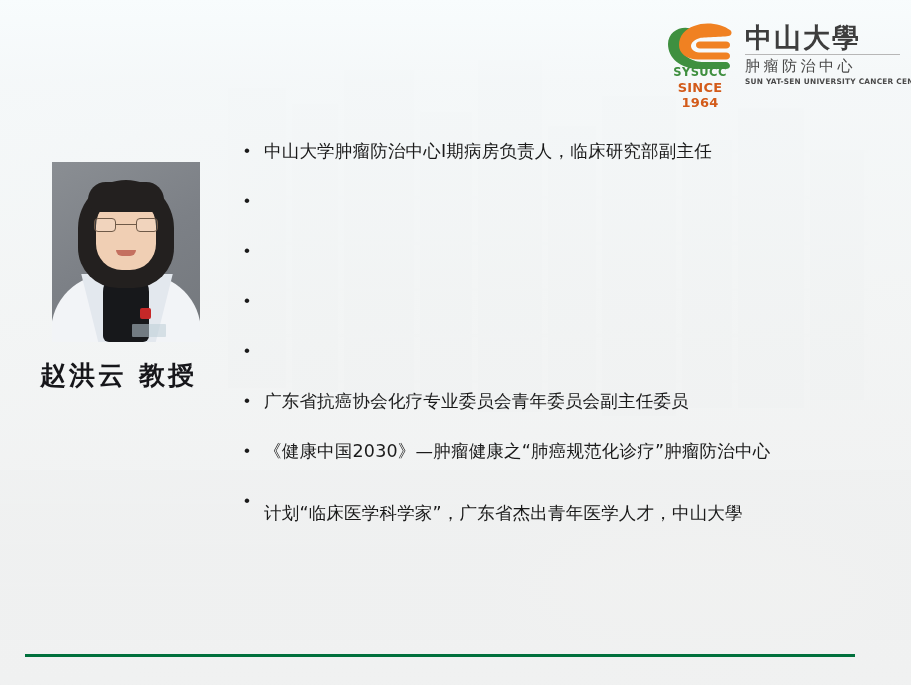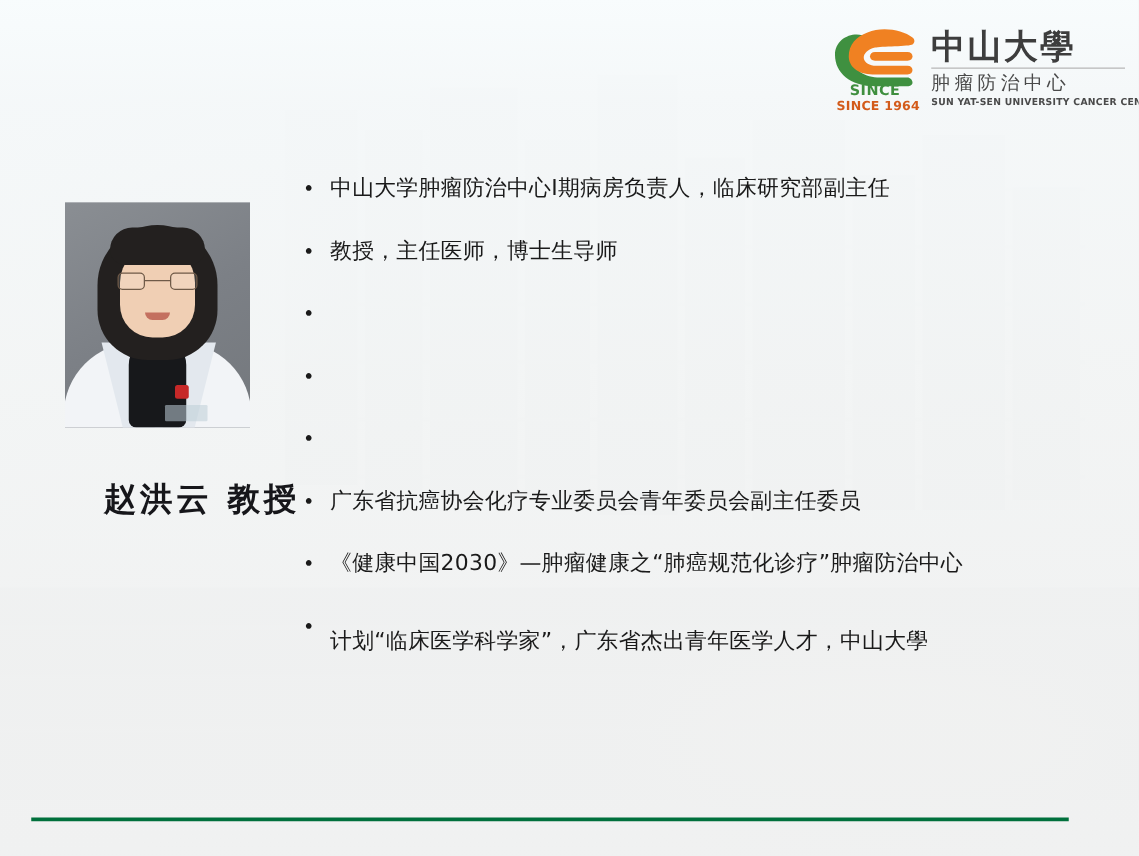--- a/index.html
+++ b/index.html
@@ -91,24 +91,24 @@
     font-weight: 700;
     font-size: 11.5px;
     letter-spacing: 0.4px;
     color: #3f8f3f;
     line-height: 1.05;
   }
   .logo-since {
     position: absolute;
     left: 0; top: 58px;
     width: 72px;
-    text-align: right;
+    text-align: center;
     font-family: "DejaVu Sans", sans-serif;
     font-weight: 700;
-    font-size: 10px;
+    font-size: 13px;
     letter-spacing: 0.2px;
     color: #d35b1a;
   }
   .logo-text {
     margin-left: 9px;
     padding-top: 1px;
   }
   .logo-cn-main {
     font-family: "DejaVu Sans", "Liberation Sans", sans-serif;
     font-size: 27px;
@@ -257,28 +257,27 @@
     background: rgba(190,205,215,0.55);
     border-radius: 1px;
   }
 
   
   .name {
     position: absolute;
     left: 40px;
     top: 358px;
     width: 200px;
-    text-align: right;
+    text-align: left;
     font-family: "DejaVu Serif", "Liberation Serif", serif;
     font-size: 26px;
     font-weight: 700;
     letter-spacing: 3px;
     color: #16161a;
     white-space: nowrap;
-    margin-top: 24px;
   }
 
   
   .bullets {
     position: absolute;
     left: 238px;
     top: 136px;
     width: 660px;
   }
   .bullet-row {
@@ -356,21 +355,21 @@
   </div>
   <div class="bg-veil"></div>
 
   <div class="logo">
     <div class="logo-mark">
       <svg width="72" height="48" viewBox="0 0 72 48" aria-hidden="true">
         <path d="M4 22 C4 8, 20 2, 30 8 C22 12, 18 18, 18 24 C18 34, 28 40, 40 40 L62 40 C64 40 66 42 66 44 C66 46 64 47 62 47 L36 47 C16 47, 4 36, 4 22 Z" fill="#3f9040"></path>
         <path d="M30 4 C42 -1, 58 2, 66 8 C68 9.5 68 12 66 13.5 C64 15 40 15 36 16 C30 17.5 27 21 27 24 C27 27 30 30 35 30.5 L62 30.5 C64.5 30.5 66 32 66 34 C66 36 64.5 37.5 62 37.5 L34 37.5 C22 37.5, 15 31, 15 23 C15 14, 21 7, 30 4 Z" fill="#f08122"></path>
         <path d="M36 19.5 L62 19.5 C64.5 19.5 66 21 66 23 C66 25 64.5 26.5 62 26.5 L36 26.5 C33.5 26.5 32 25 32 23 C32 21 33.5 19.5 36 19.5 Z" fill="#f08122"></path>
       </svg>
-      <div class="logo-sysucc">SINCE</div>
+      <div class="logo-sysucc">SYSUCC</div>
       <div class="logo-since">SINCE 1964</div>
     </div>
     <div class="logo-text">
       <div class="logo-cn-main">中山大學</div>
       <div class="logo-rule"></div>
       <div class="logo-cn-sub">肿瘤防治中心</div>
       <div class="logo-en">SUN YAT-SEN UNIVERSITY CANCER CENTER</div>
     </div>
   </div>
 
@@ -400,23 +399,20 @@
 
     <div class="bullet-row">
       <div class="bullet-dot">•</div>
       <div>
           <div class="bullet-text">中山大学肿瘤防治中心I期病房负责人，临床研究部副主任</div>
         </div>
     </div>
 
     <div class="bullet-row">
       <div class="bullet-dot">•</div>
-      <div>
-          <div class="bullet-text">教授，主任医师，博士生导师</div>
-        </div>
     </div>
 
     <div class="bullet-row">
       <div class="bullet-dot">•</div>
     </div>
 
     <div class="bullet-row">
       <div class="bullet-dot">•</div>
     </div>
 

